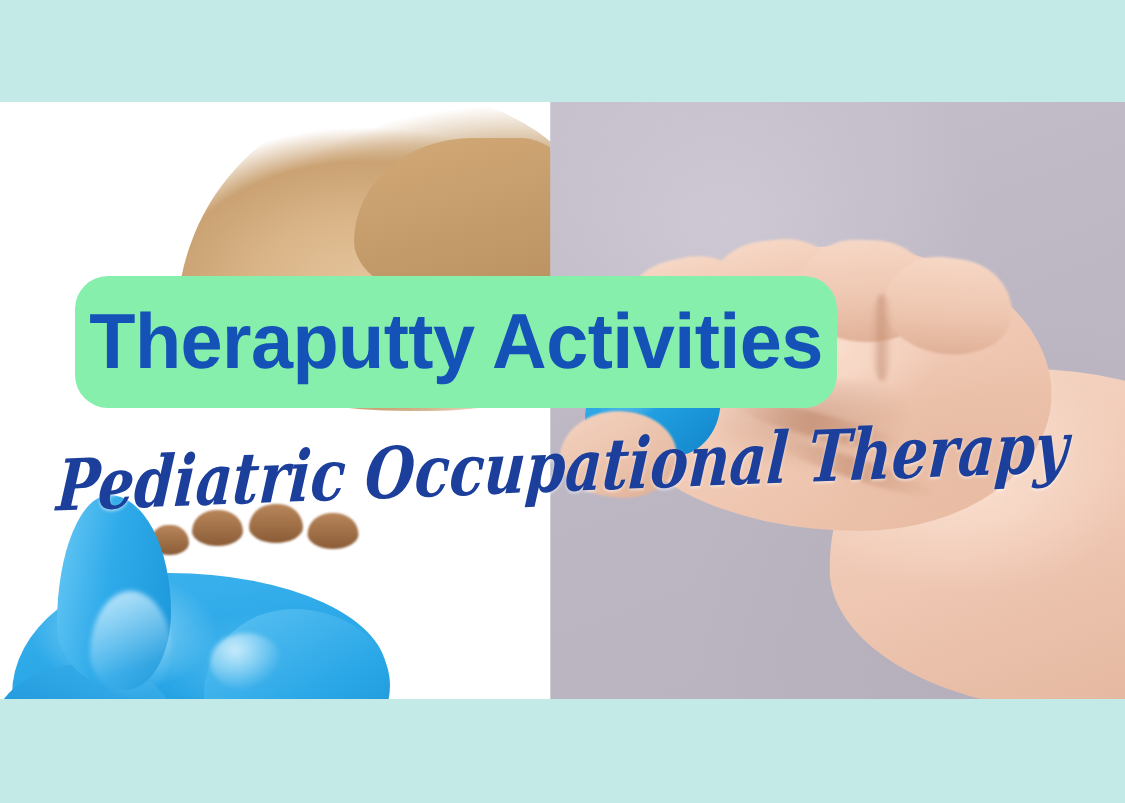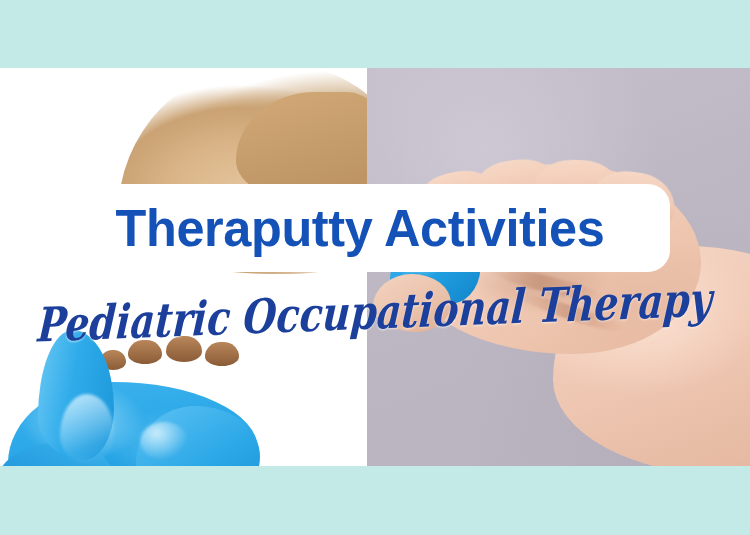--- a/index.html
+++ b/index.html
@@ -263,23 +263,23 @@
     background: linear-gradient(150deg, #f4d4c1 0%, #e9bfa8 65%, #dcab91 100%);
     border-radius: 50% 50% 44% 56% / 56% 50% 50% 44%;
     filter: blur(0.6px);
   }
 
   
   .title-banner {
     position: absolute;
     left: 50px;
     top: 184px;
-    width: 620px;
+    width: 508px;
     height: 88px;
-    background: #ffffff;
+    background: #86efac;
     border-radius: 22px;
     display: flex;
     align-items: center;
     justify-content: center;
   }
 
   .title-text {
     font-family: "Liberation Sans", sans-serif;
     font-weight: 700;
     font-size: 52px;

